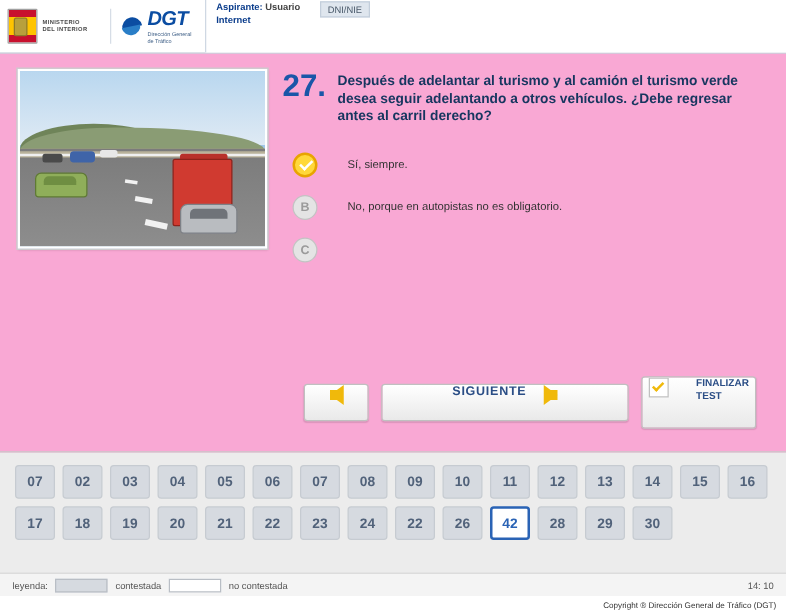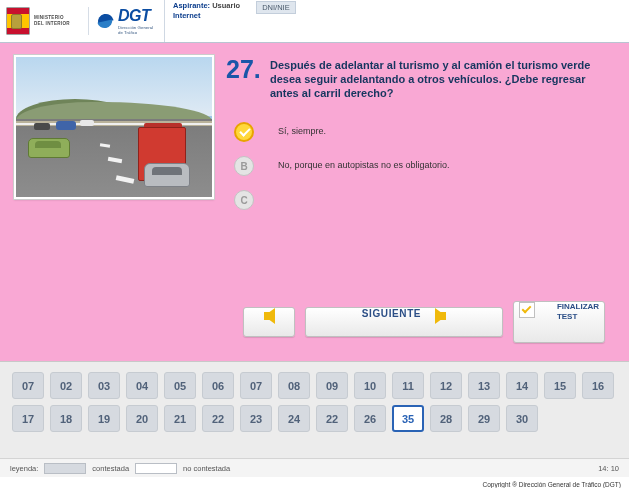--- a/index.html
+++ b/index.html
@@ -541,21 +541,21 @@
       <div class="qcell answered">17</div>
       <div class="qcell answered">18</div>
       <div class="qcell answered">19</div>
       <div class="qcell answered">20</div>
       <div class="qcell answered">21</div>
       <div class="qcell answered">22</div>
       <div class="qcell answered">23</div>
       <div class="qcell answered">24</div>
       <div class="qcell answered">22</div>
       <div class="qcell answered">26</div>
-      <div class="qcell current">35</div>
+      <div class="qcell current">42</div>
       <div class="qcell answered">28</div>
       <div class="qcell answered">29</div>
       <div class="qcell answered">30</div>
     </div>
   </div>
 
   <div class="legend">
     <span>leyenda:</span>
     <span class="swatch answered"></span>
     <span>contestada</span>

